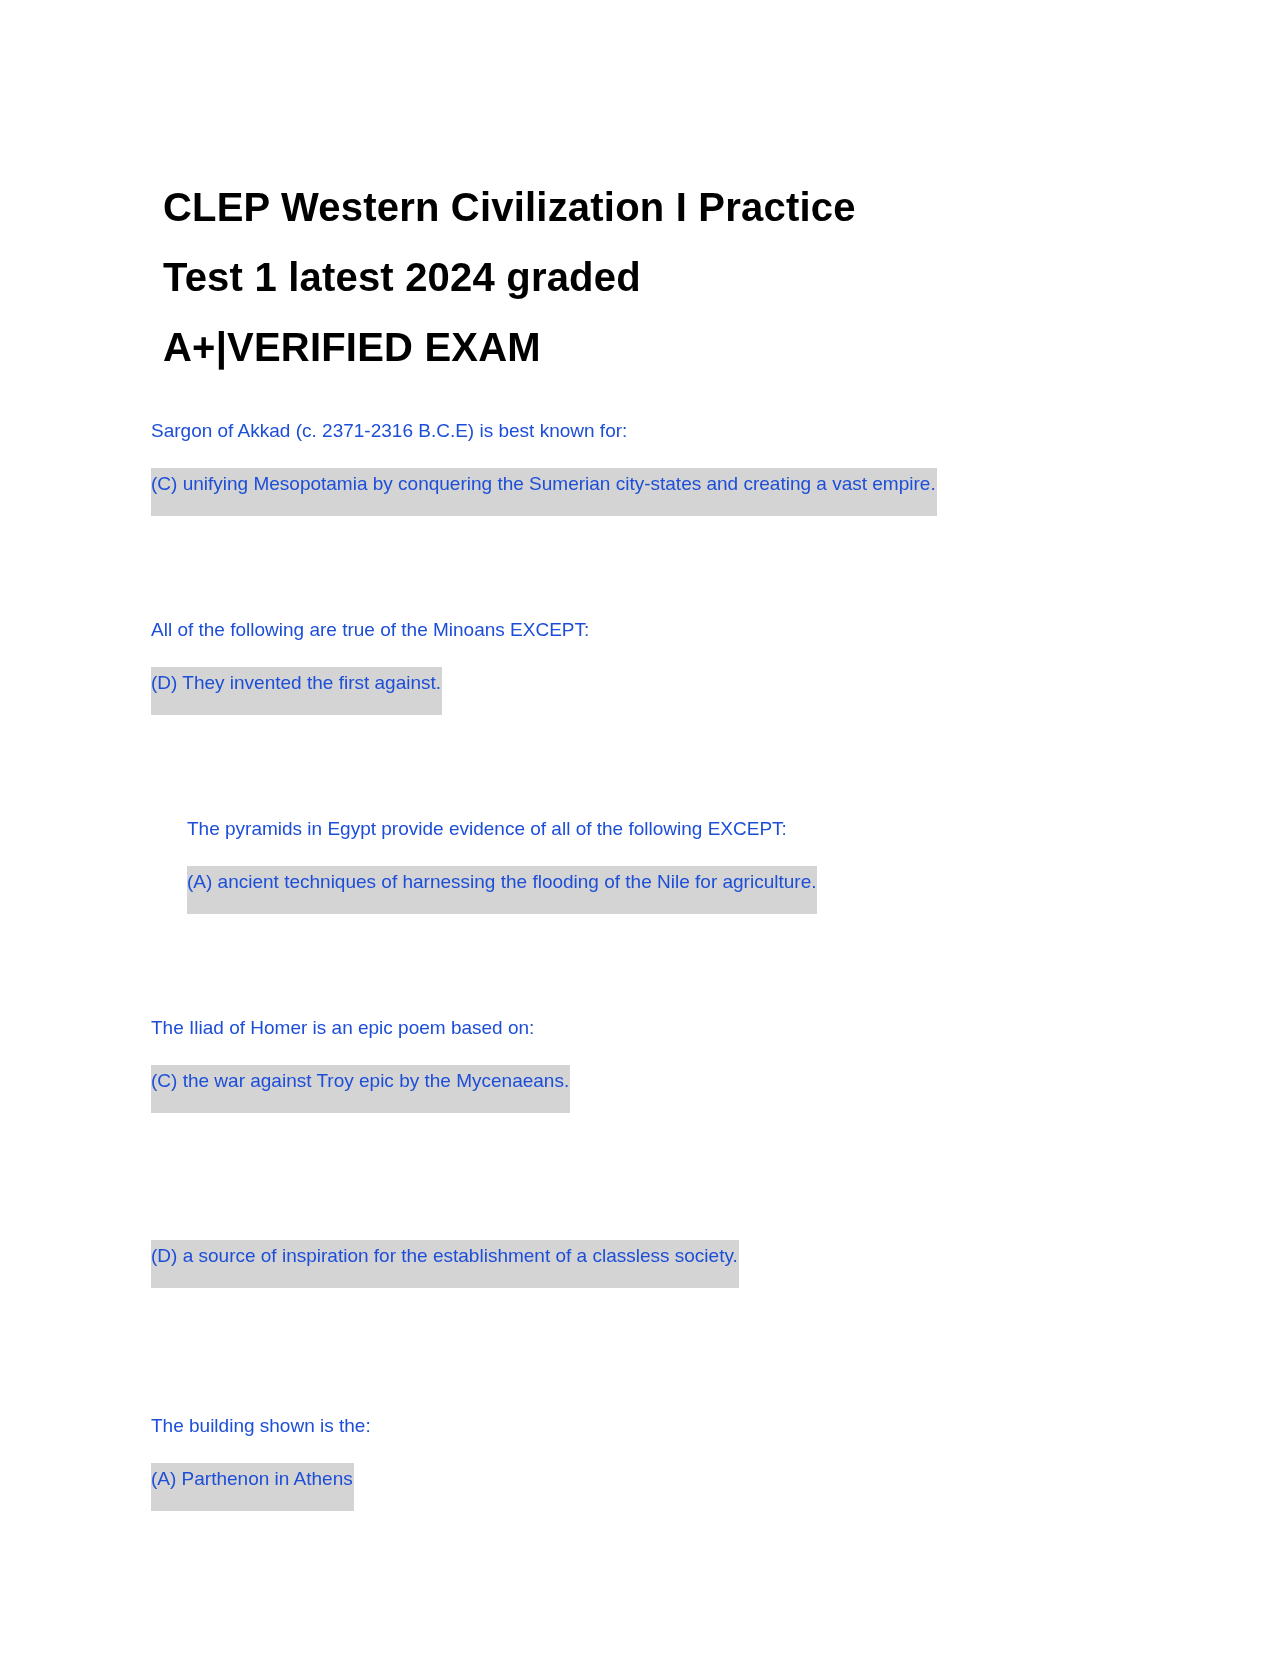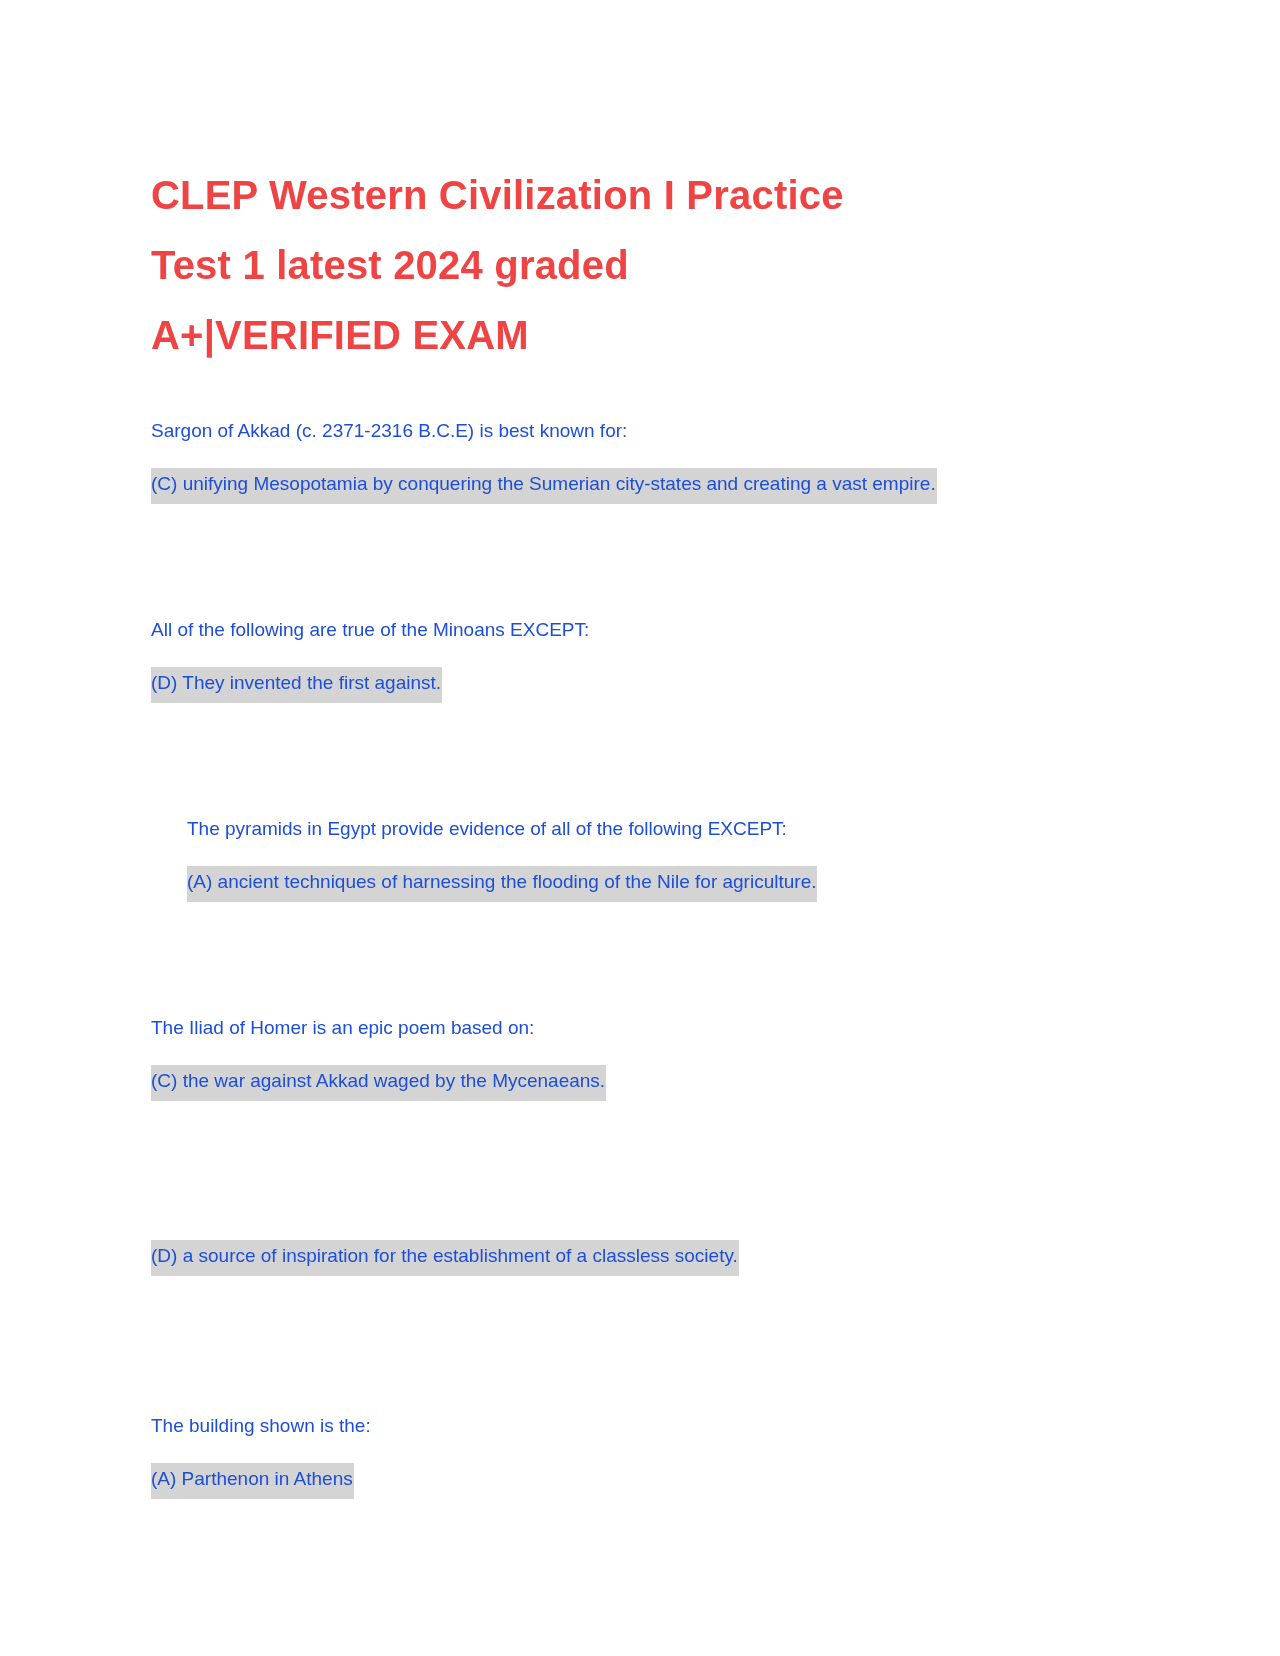--- a/index.html
+++ b/index.html
@@ -19,26 +19,26 @@
       top: 0;
       width: 1280px;
       height: 1656px;
       background: #ffffff;
     }
     .title {
       position: absolute;
       left: 151px;
       top: 160px;
       width: 960px;
-      margin: 0;
+      margin: 12px;
       font-family: "Liberation Sans", sans-serif;
       font-weight: bold;
       font-size: 40px;
       line-height: 70px;
-      color: #ef4444;
+      color: #000000;
       letter-spacing: 0.2px;
     }
     .qa {
       position: absolute;
       left: 151px;
       width: 1000px;
       font-family: "Liberation Sans", sans-serif;
       color: #1d4ed8;
     }
     .question {
@@ -53,21 +53,21 @@
       margin-top: 25px;
       line-height: 32px;
       white-space: nowrap;
     }
     .answer {
       display: inline-block;
       background: #d4d4d4;
       font-size: 19px;
       line-height: 32px;
       height: 32px;
-      padding: 0 1px 4px 0;
+      padding: 0 1px 16px 0;
     }
   </style>
 </head>
 <body>
 
 <div class="page">
 
   <h1 class="title">
     <span>CLEP Western Civilization I Practice</span><br>
     <span>Test 1 latest 2024 graded</span><br>
@@ -84,21 +84,21 @@
     <div class="answer-wrap"><span class="answer">(D) They invented the first against.</span></div>
   </div>
 
   <div class="qa" style="top:817px;margin-left:36px;">
     <p class="question">The pyramids in Egypt provide evidence of all of the following EXCEPT:</p>
     <div class="answer-wrap"><span class="answer">(A) ancient techniques of harnessing the flooding of the Nile for agriculture.</span></div>
   </div>
 
   <div class="qa" style="top:1016px;">
     <p class="question">The Iliad of Homer is an epic poem based on:</p>
-    <div class="answer-wrap"><span class="answer">(C) the war against Akkad waged by the Mycenaeans.</span></div>
+    <div class="answer-wrap"><span class="answer">(C) the war against Troy epic by the Mycenaeans.</span></div>
   </div>
 
   <div class="qa" style="top:1215px;">
     <div class="answer-wrap"><span class="answer">(D) a source of inspiration for the establishment of a classless society.</span></div>
   </div>
 
   <div class="qa" style="top:1414px;">
     <p class="question">The building shown is the:</p>
     <div class="answer-wrap"><span class="answer">(A) Parthenon in Athens</span></div>
   </div>

